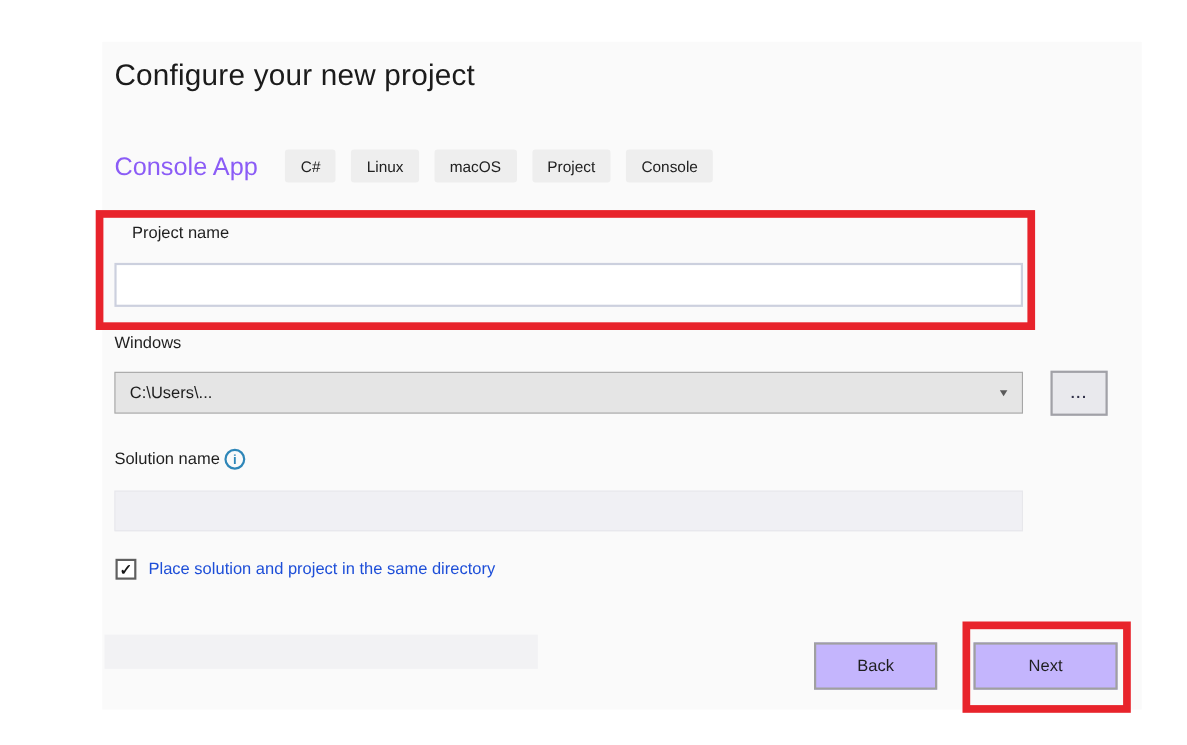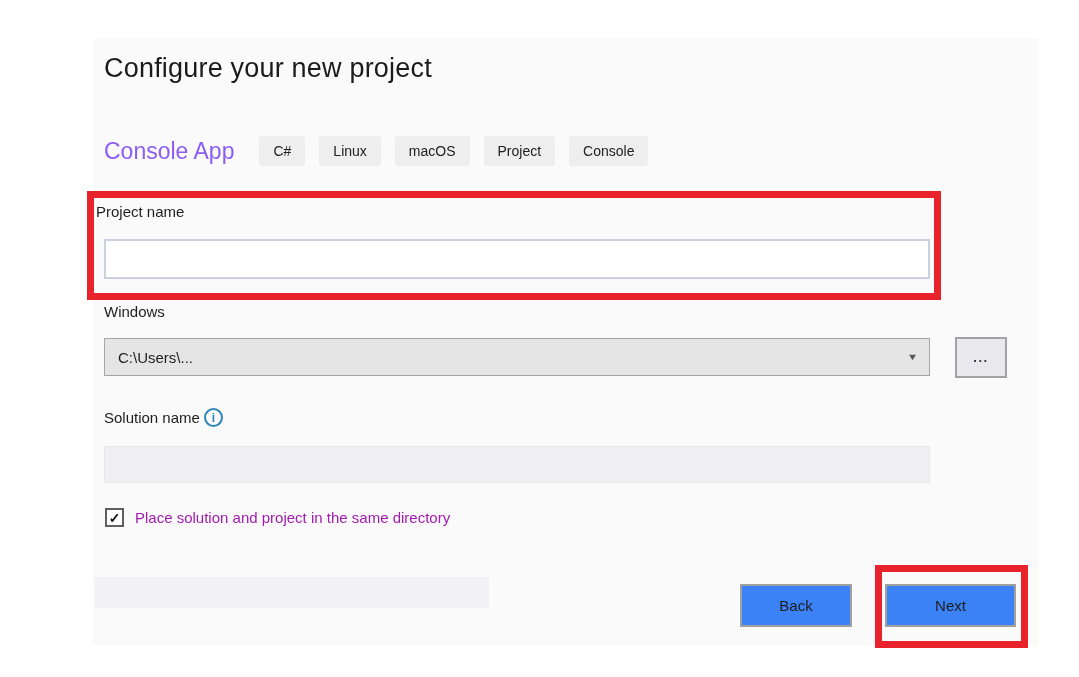--- a/index.html
+++ b/index.html
@@ -51,21 +51,21 @@
     padding: 7px 14px;
     font-size: 14px;
     color: #212121;
     white-space: nowrap;
   }
   .field-label {
     position: absolute;
     font-size: 15px;
     color: #1e1e1e;
   }
-  .lbl-project  { left: 96px; top: 203px; text-align: center; }
+  .lbl-project  { left: 120px; top: 203px; text-align: center; }
   .lbl-location { left: 104px; top: 303px; }
   .solution-label-row {
     position: absolute;
     left: 104px; top: 408px;
     display: flex;
     align-items: center;
     gap: 4px;
   }
   .solution-label-row .field-label { position: static; }
   .info-icon {
@@ -144,31 +144,31 @@
     border: 2px solid #5f5f5f;
     display: inline-flex;
     align-items: center;
     justify-content: center;
     font-size: 14px;
     font-weight: bold;
     color: #141414;
     line-height: 1;
     cursor: pointer;
   }
-  .checkbox-label { font-size: 15px; color: #a21caf; text-align: center; }
+  .checkbox-label { font-size: 15px; color: #1d4ed8; text-align: center; }
   .status-bar {
     position: absolute;
     left: 95px; top: 577px;
     width: 394px; height: 31px;
     background: #f2f2f4;
   }
   .dlg-button {
     position: absolute;
     height: 43px;
-    background: #3b82f6;
+    background: #c4b5fd;
     border: 2px solid #a0a0a0;
     display: flex;
     align-items: center;
     justify-content: center;
     font-family: "Liberation Sans", sans-serif;
     font-size: 15px;
     color: #1e1e1e;
     cursor: pointer;
   }
   .back-button { left: 740px; top: 584px; width: 112px; }

